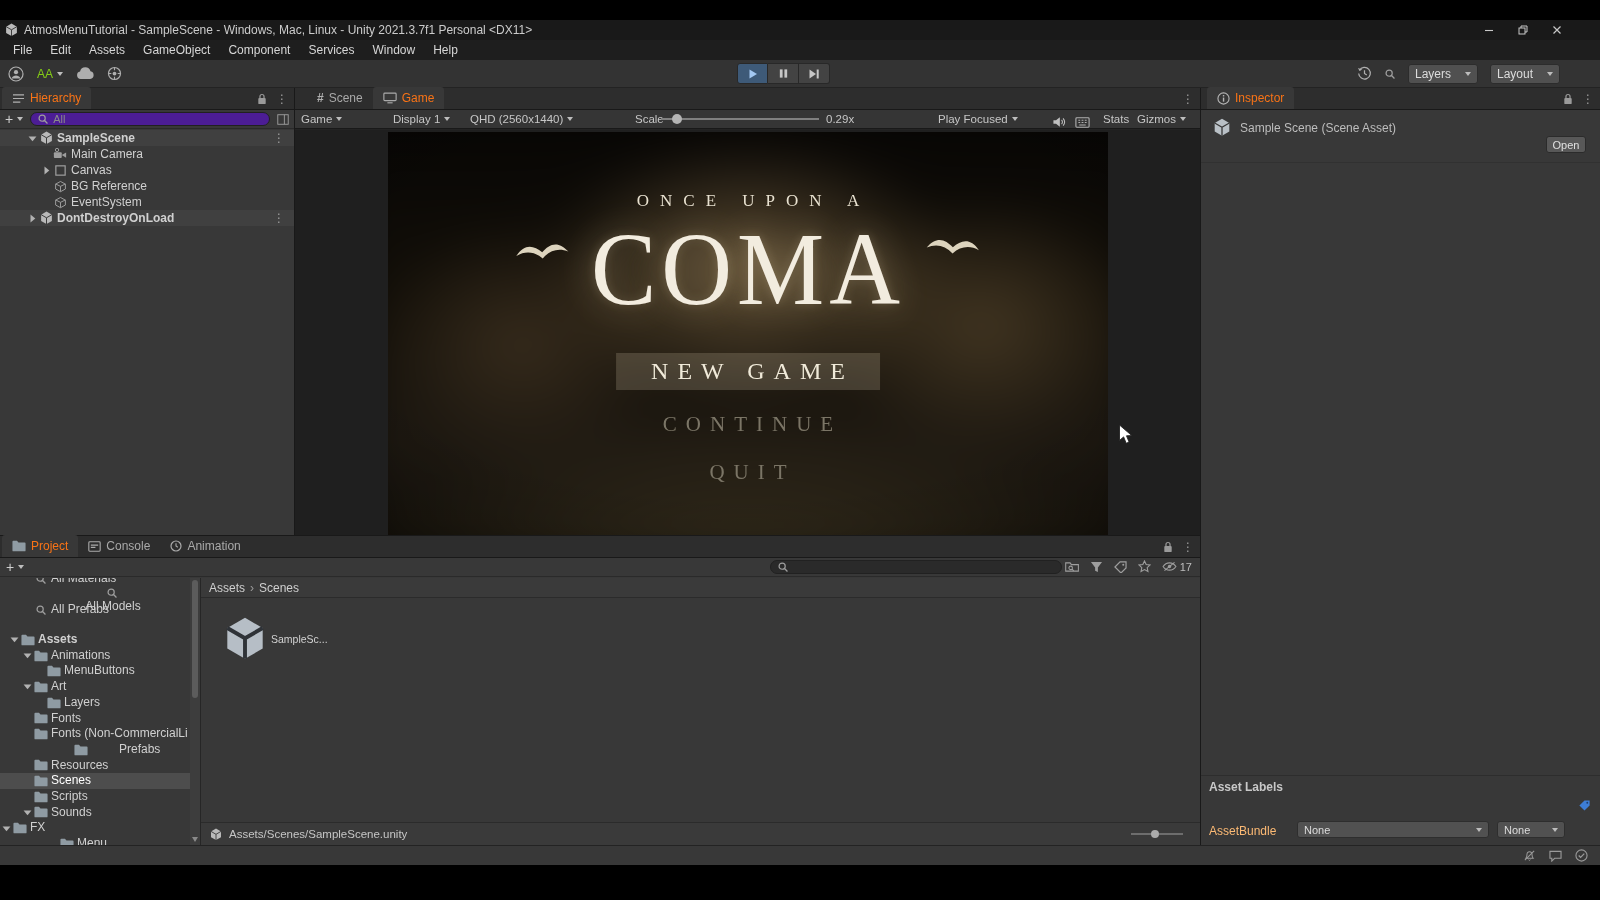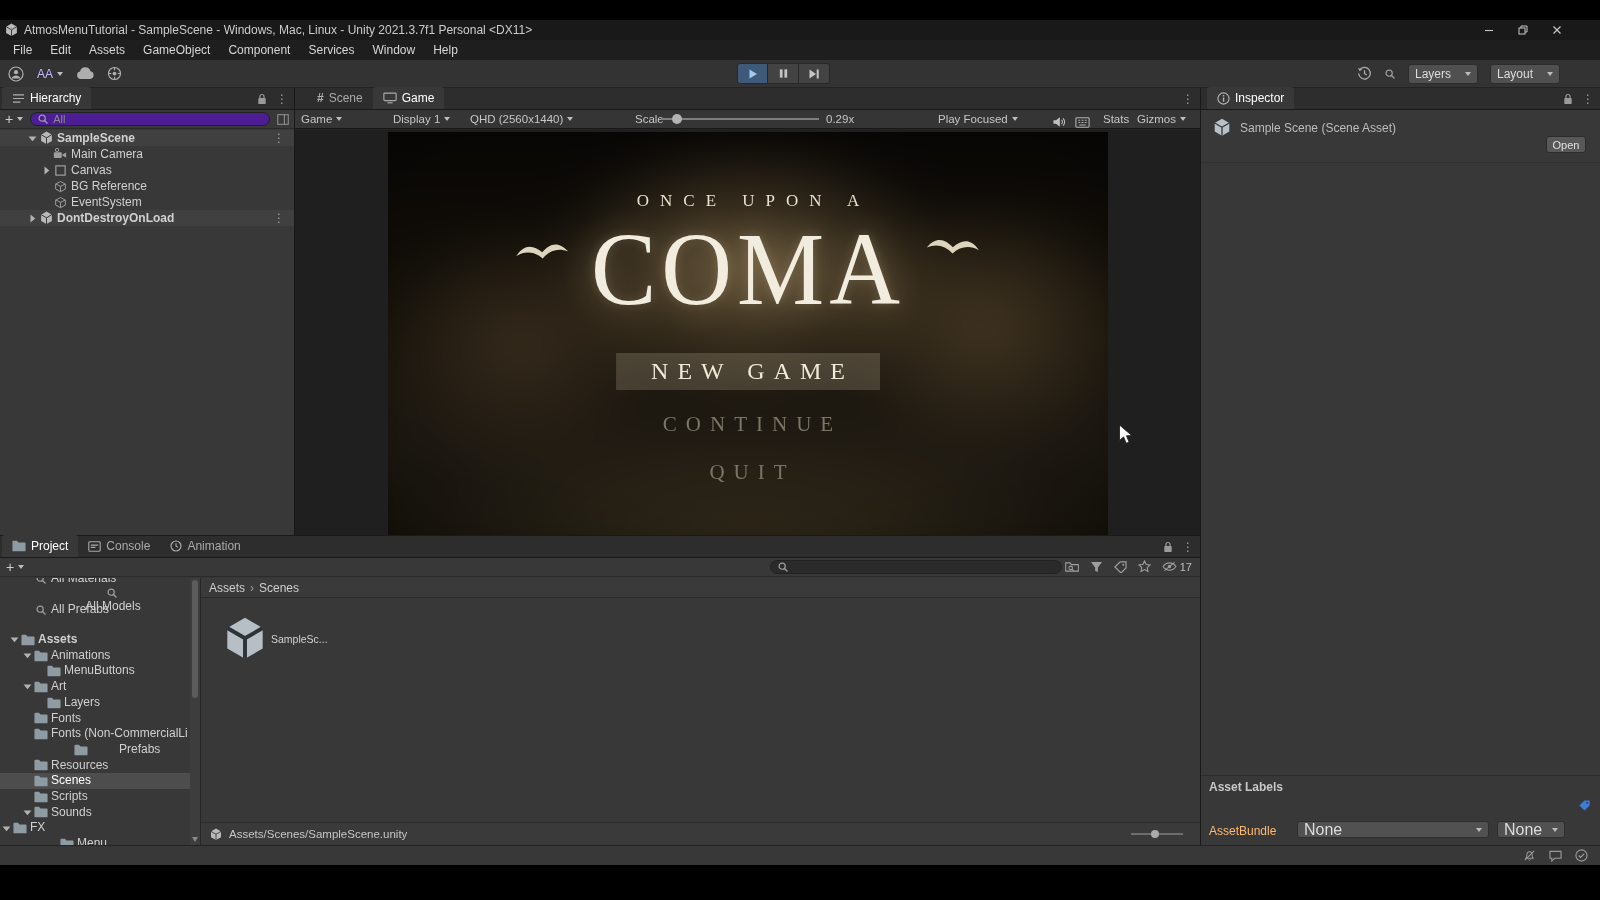--- a/index.html
+++ b/index.html
@@ -14,33 +14,33 @@
 .titlebar{position:absolute;left:0;top:0;width:100%;height:20px;background:#191919;display:flex;align-items:center;padding-left:5px;text-align:right;}
 .ttext{margin-left:6px;font-size:12px;color:#cbcbcb;white-space:nowrap;}
 .wbtns{position:absolute;right:26px;top:0;height:20px;display:flex;}
 .wbtn{width:34px;height:20px;display:flex;align-items:center;justify-content:center;}
 
 .menubar{position:absolute;left:0;top:20px;width:100%;height:20px;background:#1e1e1e;display:flex;align-items:center;padding-left:4px;}
 .menu-item{padding:0 9px;line-height:20px;color:#d6d6d6;}
 
 .toolbar{position:absolute;left:0;top:40px;width:100%;height:28px;background:#333;border-bottom:1px solid #232323;}
 .tb-left{position:absolute;left:8px;top:0;height:27px;display:flex;align-items:center;gap:13px;}
-.tb-item{display:flex;align-items:center;color:#c4b5fd;}
+.tb-item{display:flex;align-items:center;color:#84cc16;}
 .playgroup{position:absolute;left:737px;top:3px;display:flex;}
 .pbtn{width:31px;height:21px;background:#434343;border:1px solid #282828;border-left-width:0;display:flex;align-items:center;justify-content:center;}
 .pbtn.first{border-left-width:1px;border-radius:3px 0 0 3px;}
 .pbtn.last{border-radius:0 3px 3px 0;}
 .pbtn.active{background:#3e5a78;}
 .tb-right{position:absolute;right:40px;top:0;height:27px;display:flex;align-items:center;gap:12px;}
 .tbdd{width:70px;height:20px;background:#505050;border:1px solid #2c2c2c;border-radius:3px;display:flex;align-items:center;padding:0 6px;color:#dcdcdc;}
 .tbdd .caret{margin-left:auto;}
 
 .panel-tabs{height:22px;background:#2d2d2d;border-bottom:1px solid #191919;display:flex;align-items:flex-end;position:relative;}
 .ptab{height:22px;display:flex;align-items:center;gap:5px;padding:0 10px;color:#a9a9a9;font-size:12px;}
-.ptab.active{background:#383838;color:#ffffff;border-radius:3px 3px 0 0;}
+.ptab.active{background:#383838;color:#f97316;border-radius:3px 3px 0 0;}
 .tab-right{position:absolute;right:6px;top:0;height:22px;display:flex;align-items:center;gap:9px;}
 .hashicon{color:#b0b0b0;font-size:12px;font-weight:bold;line-height:1;}
 
 .hierarchy{position:absolute;left:0;top:68px;width:295px;height:447px;background:#383838;border-right:1px solid #191919;}
 .hsearch{position:absolute;left:0;top:22px;width:100%;height:19px;border-bottom:1px solid #2a2a2a;display:flex;align-items:center;padding:0 5px;}
 .plusdd{display:flex;align-items:center;color:#cfcfcf;}
 .plus-glyph{font-size:14px;line-height:1;color:#cfcfcf;}
 .searchbox{flex:1;height:14px;background:#4c1d95;border:1px solid #212121;border-radius:8px;display:flex;align-items:center;padding:0 6px;gap:4px;color:#8a8a8a;font-size:11px;margin:0 7px;}
 .tree{position:absolute;left:0;top:42px;right:0;bottom:0;overflow:hidden;}
 .trow{height:16px;line-height:16px;display:flex;align-items:center;font-size:12px;color:#d0d0d0;position:relative;white-space:nowrap;}
@@ -84,21 +84,21 @@
 .inspector{position:absolute;left:1200px;top:68px;width:400px;height:757px;background:#383838;border-left:1px solid #191919;}
 .insp-asset-row{position:absolute;left:12px;top:30px;display:flex;align-items:center;gap:9px;color:#bdbdbd;}
 .open-row{position:absolute;right:14px;top:48px;}
 .open-btn{width:40px;height:17px;background:#585858;border:1px solid #2b2b2b;border-radius:3px;display:flex;align-items:center;justify-content:center;font-size:11px;color:#e0e0e0;}
 .insp-divider{position:absolute;left:0;top:74px;width:100%;border-top:1px solid #313131;}
 .asset-labels-divider{position:absolute;left:0;top:687px;width:100%;border-top:1px solid #2d2d2d;}
 .asset-labels-title{position:absolute;left:8px;top:692px;font-weight:bold;color:#c8c8c8;}
 .tag-blue{position:absolute;right:9px;top:711px;}
 .ab-row{position:absolute;left:0;top:733px;width:100%;height:20px;}
 .ab-label{position:absolute;left:8px;top:3px;color:#fdba74;}
-.dd{height:17px;background:#515151;border:1px solid #2e2e2e;border-radius:3px;display:flex;align-items:center;padding:0 6px;font-size:16px;color:#dcdcdc;position:absolute;top:0;}
+.dd{height:17px;background:#515151;border:1px solid #2e2e2e;border-radius:3px;display:flex;align-items:center;padding:0 6px;font-size:11px;color:#dcdcdc;position:absolute;top:0;}
 .dd .caret{margin-left:auto;}
 .ab-dd1{left:96px;width:192px;}
 .ab-dd2{left:296px;width:68px;}
 
 .project{position:absolute;left:0;top:515px;width:1200px;height:310px;background:#383838;border-top:1px solid #191919;}
 .ptoolbar{position:absolute;left:0;top:22px;width:100%;height:19px;border-bottom:1px solid #2a2a2a;}
 .ptoolbar .plusdd{position:absolute;left:6px;top:2px;}
 .psearch{position:absolute;left:770px;top:2px;width:292px;height:14px;background:#2a2a2a;border:1px solid #212121;border-radius:8px;display:flex;align-items:center;padding:0 6px;gap:4px;}
 .ptb-icons{position:absolute;right:8px;top:2px;display:flex;align-items:center;gap:11px;}
 .hcount{display:flex;align-items:center;gap:3px;color:#bdbdbd;font-size:11px;}

